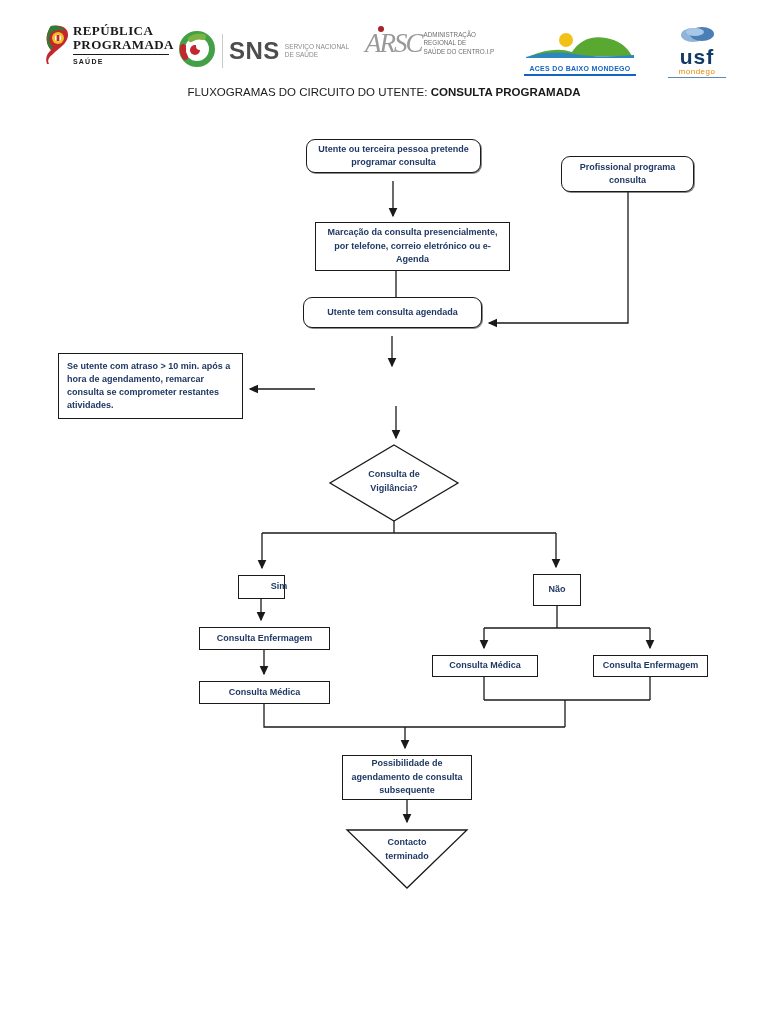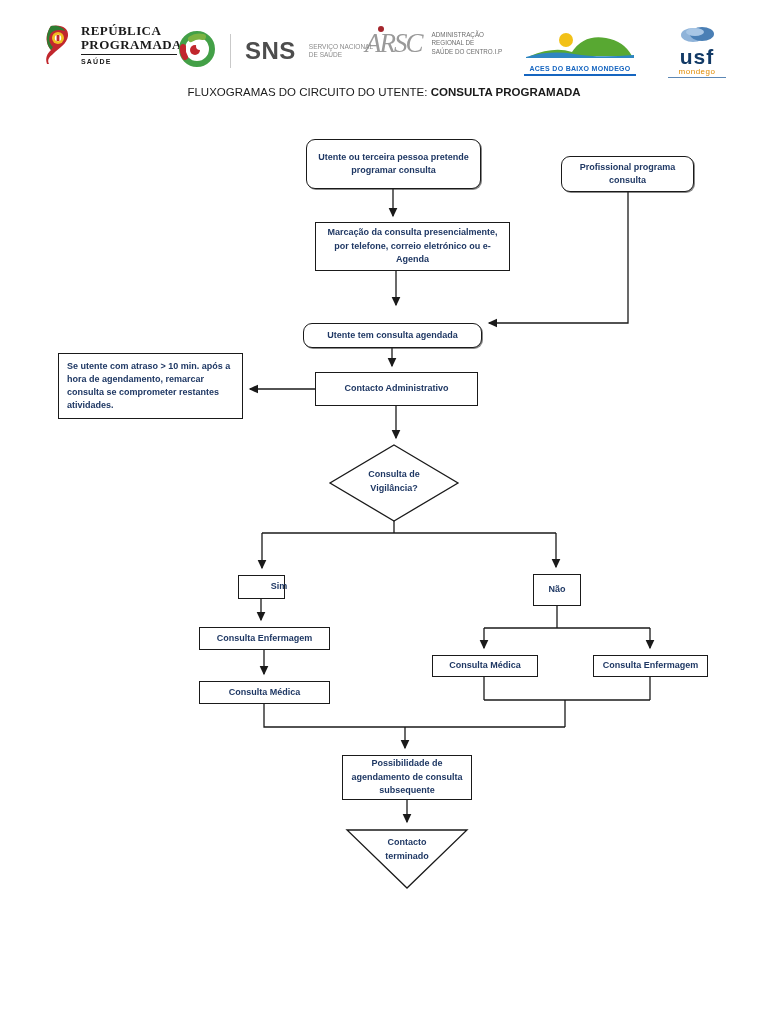--- a/index.html
+++ b/index.html
@@ -1,20 +1,20 @@
 <!DOCTYPE html>
 <html><head>
 <meta charset="utf-8">
 <style>
   html,body{margin:0;padding:0;background:#fff;}
   .page{position:relative;width:768px;height:1024px;background:#ffffff;overflow:hidden;
         font-family:"Liberation Sans",sans-serif;}
 
   
-  .logo{position:absolute;display:flex;align-items:center;gap:10px;}
+  .logo{position:absolute;display:flex;align-items:center;gap:2px;}
   .rp{left:45px;top:24px;align-items:flex-start;}
   .rp-text{display:flex;flex-direction:column;}
   .rp-name{font-family:"Liberation Serif",serif;font-weight:bold;font-size:13px;
            letter-spacing:.4px;color:#1a1a1a;line-height:1.05;}
   .rp-rule{width:96px;height:1px;background:#1a1a1a;margin:3px 0 3px 0;}
   .rp-sub{font-size:7px;font-weight:bold;letter-spacing:1.2px;color:#1a1a1a;}
 
   .sns{left:178px;top:30px;}
   .sns-div{width:1px;height:34px;background:#c9c9c9;margin:0 4px;}
   .sns-word{font-size:24px;font-weight:bold;color:#4d4d4d;letter-spacing:.5px;}
@@ -159,31 +159,30 @@
       <polyline points="650,677 650,700"></polyline>
       <line x1="484" y1="700" x2="650" y2="700"></line>
       <polyline points="565,700 565,727"></polyline>
       <line x1="405" y1="727" x2="405" y2="748" marker-end="url(#ah)"></line>
       <line x1="407" y1="800" x2="407" y2="822" marker-end="url(#ah)"></line>
     </g>
     <polygon points="394,445 458,483 394,521 330,483" fill="#ffffff" stroke="#1a1a1a" stroke-width="1.3"></polygon>
     <polygon points="347,830 467,830 407,888" fill="#ffffff" stroke="#1a1a1a" stroke-width="1.3"></polygon>
   </svg>
 
-  <div class="node rounded" style="left:306px;top:139px;width:175px;height:50px;">Utente ou terceira pessoa pretende programar consulta</div>
+  <div class="node rounded" style="left:306px;top:139px;width:175px;height:34px;">Utente ou terceira pessoa pretende programar consulta</div>
 
   <div class="node rounded" style="left:561px;top:156px;width:133px;height:36px;">Profissional programa consulta</div>
 
   <div class="node" style="left:315px;top:222px;width:195px;height:49px;">Marcação da consulta presencialmente, por telefone, correio eletrónico ou e-Agenda</div>
 
-  <div class="node rounded" style="left:303px;top:323px;width:179px;height:25px;">Utente tem consulta agendada</div>
+  <div class="node rounded" style="left:303px;top:297px;width:179px;height:31px;">Utente tem consulta agendada</div>
 
   <div class="node leftalign" style="left:58px;top:353px;width:185px;height:66px;padding:17px 8px;">Se utente com atraso &gt; 10 min. após a hora de agendamento, remarcar consulta se comprometer restantes atividades.</div>
 
-  <div class="node" style="left:315px;top:372px;width:163px;height:34px;">Contacto Administrativo</div>
 
   <div class="overlay" style="left:349px;top:468px;width:90px;">Consulta de Vigilância?</div>
 
   <div class="node" style="left:238px;top:575px;width:47px;height:24px;padding-left:40px;">Sim</div>
 
   <div class="node" style="left:533px;top:574px;width:48px;height:32px;">Não</div>
 
   <div class="node" style="left:199px;top:627px;width:131px;height:23px;">Consulta Enfermagem</div>
 
   <div class="node" style="left:199px;top:681px;width:131px;height:23px;">Consulta Médica</div>

